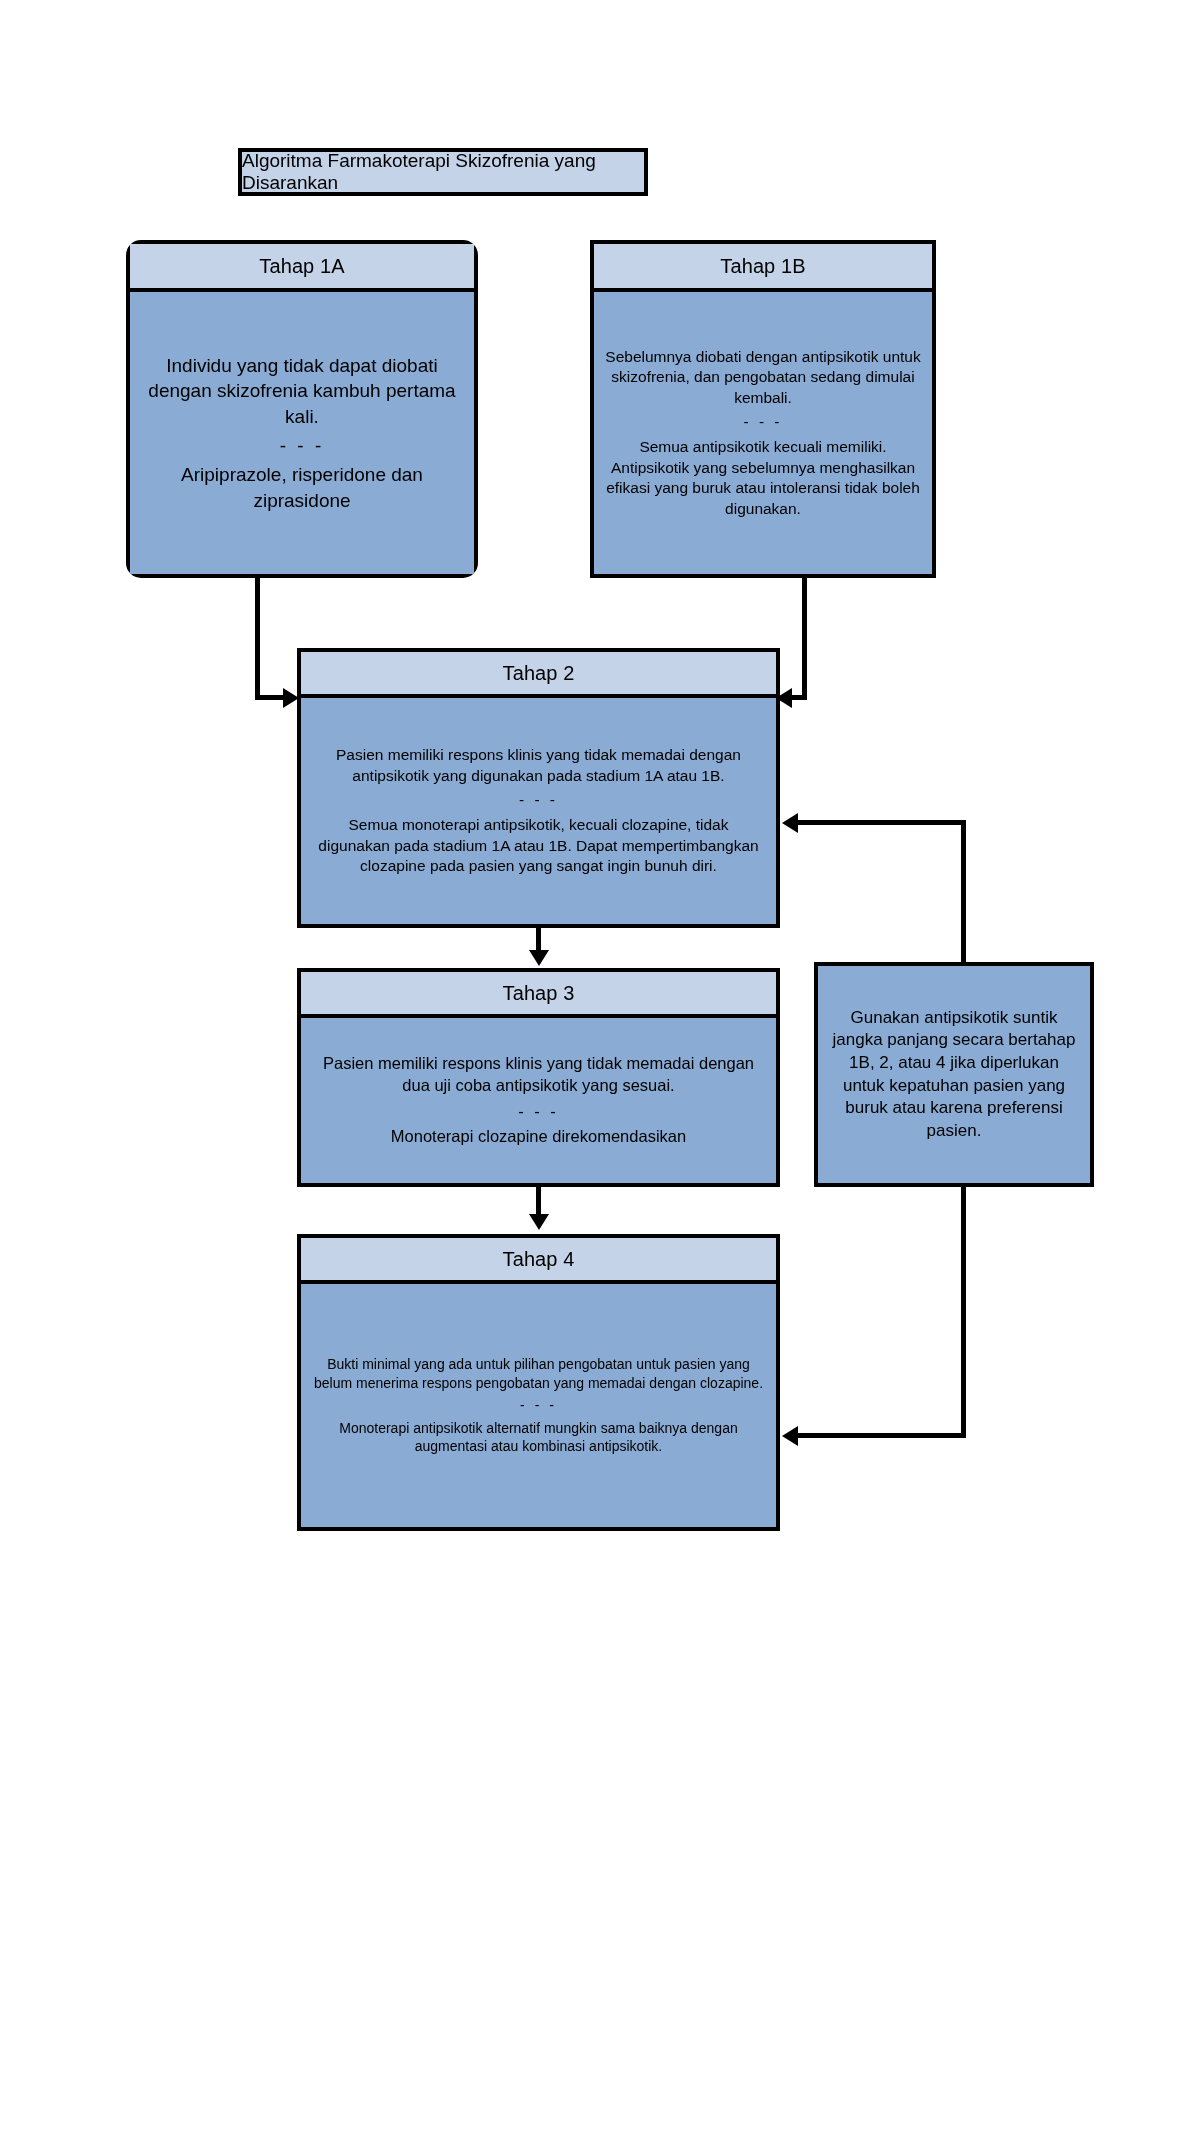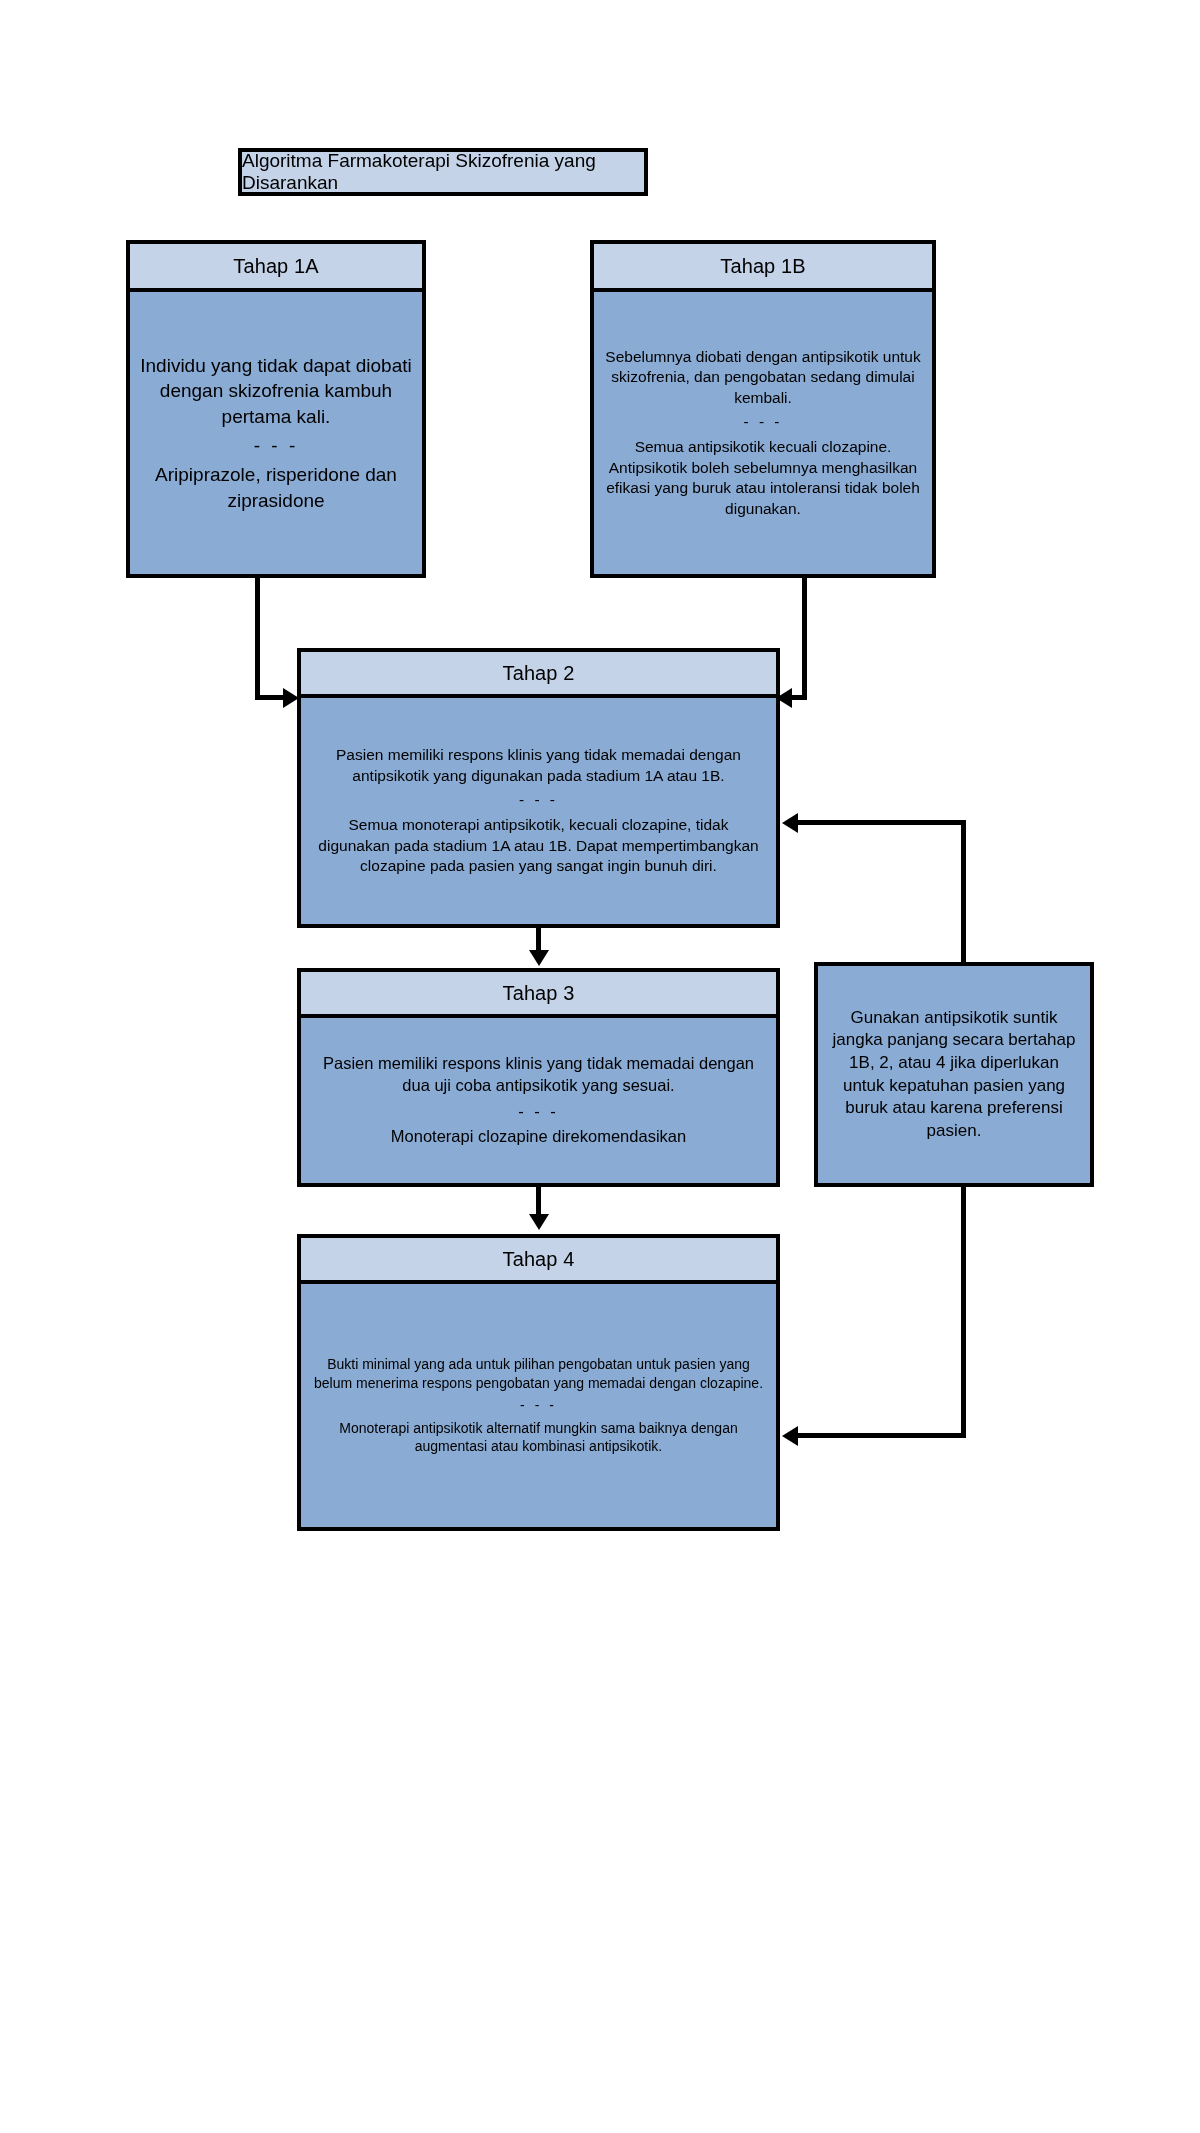--- a/index.html
+++ b/index.html
@@ -70,21 +70,21 @@
     border: 4px solid #000000;
     background: #c4d3e8;
     display: flex;
     align-items: center;
     justify-content: center;
     font-size: 19px;
     z-index: 5;
   }
 
   
-  #node-1a { left: 126px;  top: 240px;  width: 300px; height: 338px; }
+  #node-1a { left: 126px;  top: 240px;  width: 352px; height: 338px; border-radius: 15px; }
   #node-1a .node-header { height: 48px; }
   #node-1a .node-body   { height: 282px; font-size: 19px; }
 
   #node-1b { left: 590px;  top: 240px;  width: 346px; height: 338px; }
   #node-1b .node-header { height: 48px; }
   #node-1b .node-body   { height: 282px; font-size: 15.5px; }
 
   #node-2  { left: 297px;  top: 648px;  width: 483px; height: 280px; }
   #node-2 .node-header { height: 46px; }
   #node-2 .node-body   { height: 226px; font-size: 15.5px; }
@@ -147,21 +147,21 @@
       <p class="sep">- - -</p>
       <p>Aripiprazole, risperidone dan ziprasidone</p>
     </div>
   </div>
 
   <div class="node" id="node-1b">
     <div class="node-header">Tahap 1B</div>
     <div class="node-body">
       <p>Sebelumnya diobati dengan antipsikotik untuk skizofrenia, dan pengobatan sedang dimulai kembali.</p>
       <p class="sep">- - -</p>
-      <p>Semua antipsikotik kecuali clozapine. Antipsikotik boleh sebelumnya menghasilkan efikasi yang buruk atau intoleransi tidak boleh digunakan.</p>
+      <p>Semua antipsikotik kecuali memiliki. Antipsikotik yang sebelumnya menghasilkan efikasi yang buruk atau intoleransi tidak boleh digunakan.</p>
     </div>
   </div>
 
   <div class="node" id="node-2">
     <div class="node-header">Tahap 2</div>
     <div class="node-body">
       <p>Pasien memiliki respons klinis yang tidak memadai dengan antipsikotik yang digunakan pada stadium 1A atau 1B.</p>
       <p class="sep">- - -</p>
       <p>Semua monoterapi antipsikotik, kecuali clozapine, tidak digunakan pada stadium 1A atau 1B. Dapat mempertimbangkan clozapine pada pasien yang sangat ingin bunuh diri.</p>
     </div>

